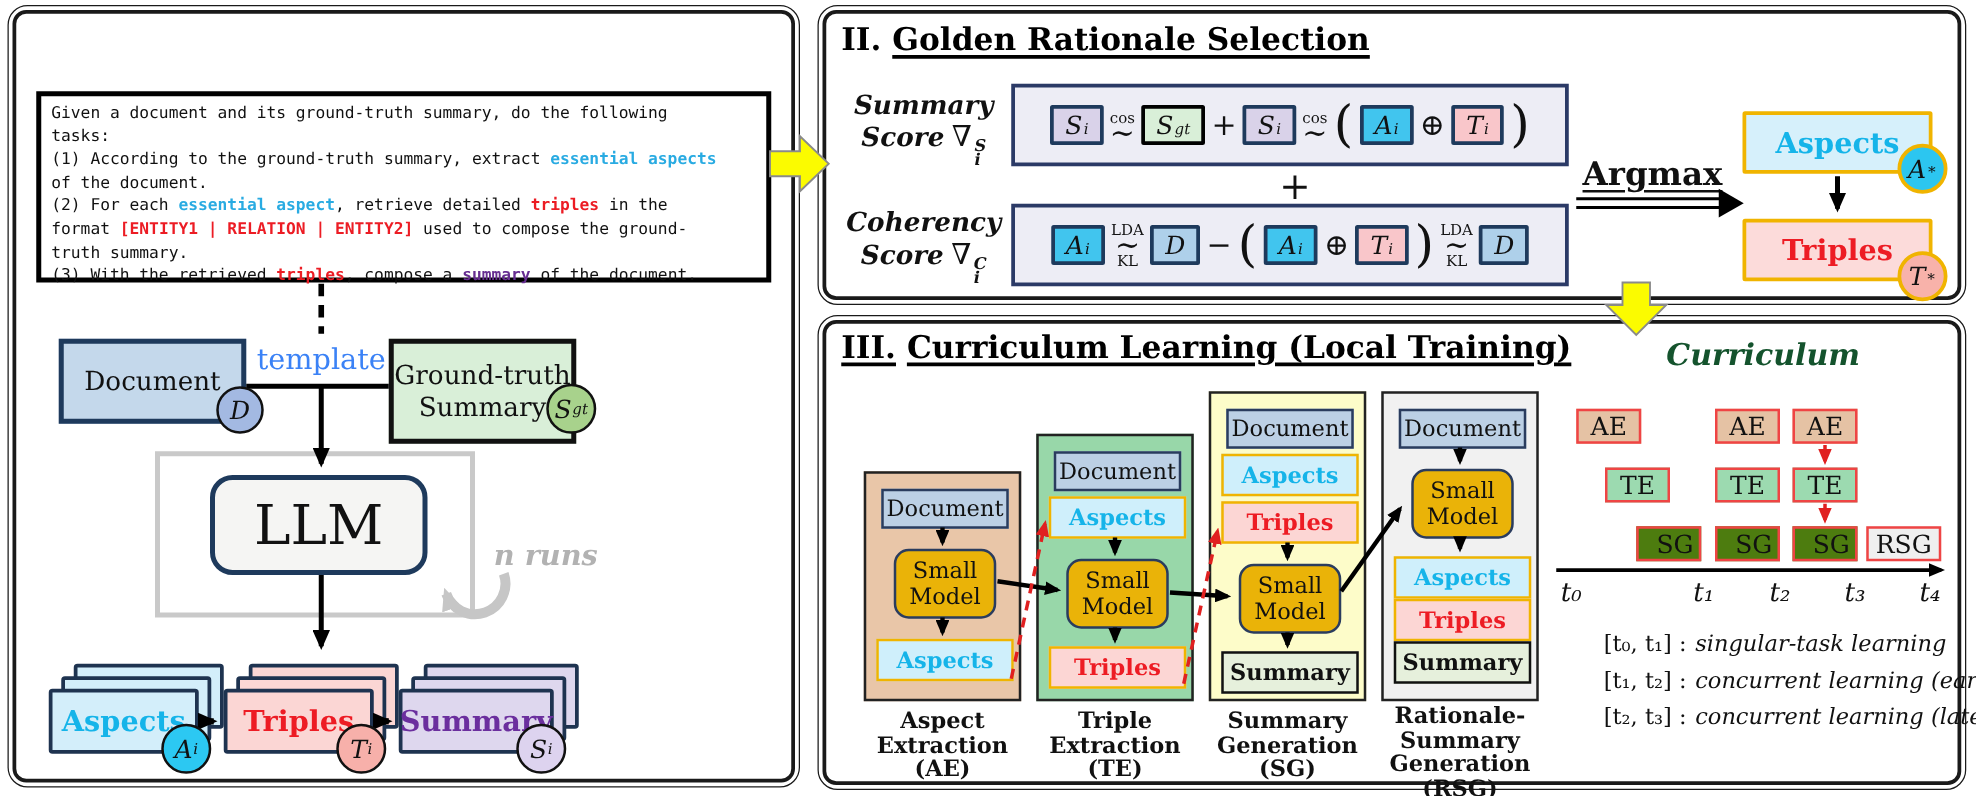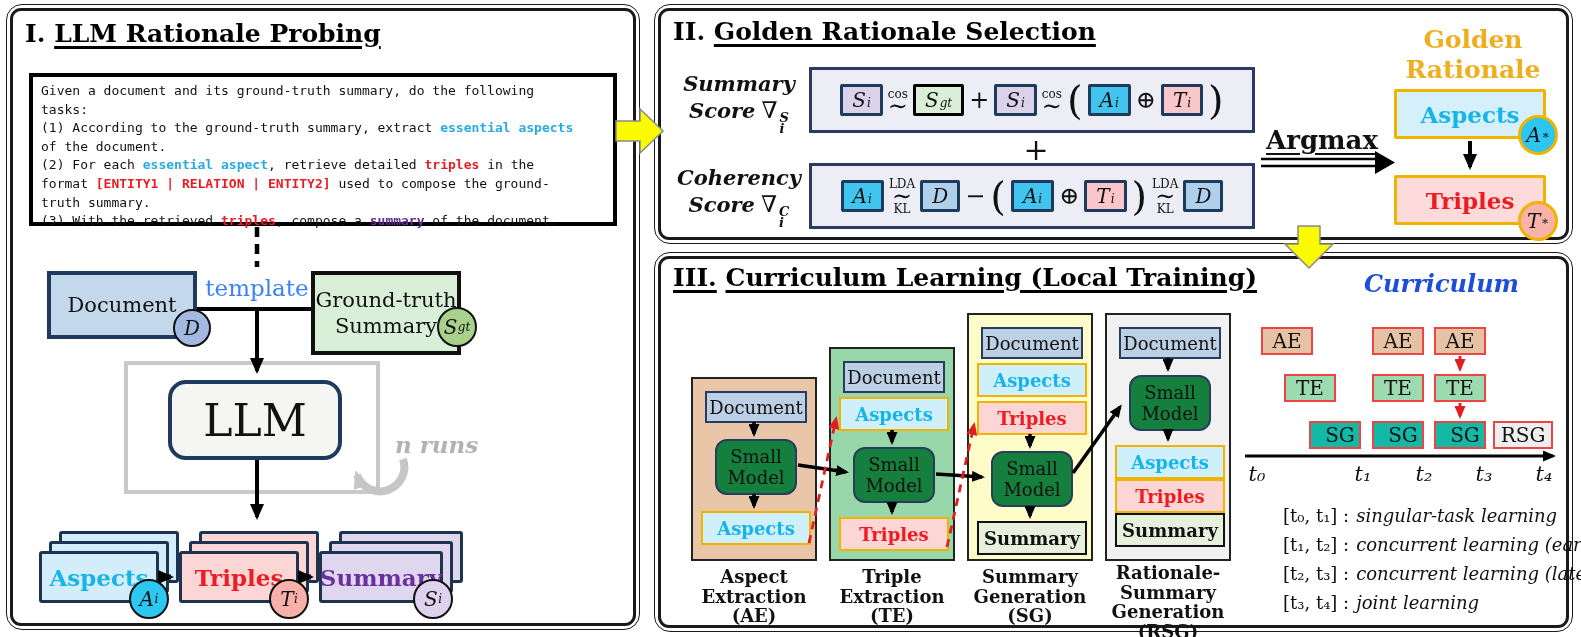--- a/index.html
+++ b/index.html
@@ -59,39 +59,38 @@
   .badge.goldb{border:3px solid #f0b400;}
   
   .col{position:absolute;box-sizing:border-box;border:2.5px solid #222;}
   .col.ae{background:#e9c6a8;} .col.te{background:#98d7a9;} .col.sg{background:#fdfcc9;} .col.rsg{background:#f1f1f1;}
   .b3{position:absolute;box-sizing:border-box;display:flex;align-items:center;justify-content:center;
     font-family:"DejaVu Serif",serif;font-size:18px;color:#111;text-align:center;}
   .b-doc{background:#bcd0e5;border:2.5px solid #2a3c5e;}
   .b-asp{background:#cfeffb;border:2.5px solid #f0b400;color:#15b4e9;font-weight:bold;}
   .b-tri{background:#fcd6d4;border:2.5px solid #f0b400;color:#ed1c24;font-weight:bold;}
   .b-sum{background:#e6f0dc;border:2.5px solid #111;font-weight:bold;}
-  .b-sm{background:#15803d;border:2.5px solid #2a3c5e;border-radius:12px;flex-direction:column;line-height:21px;}
+  .b-sm{background:#eab308;border:2.5px solid #2a3c5e;border-radius:12px;flex-direction:column;line-height:21px;}
   .collabel{position:absolute;font-family:"DejaVu Serif",serif;font-weight:bold;font-size:18px;line-height:19.5px;
     color:#111;text-align:center;}
-  .currtitle{position:absolute;font-family:"DejaVu Serif",serif;font-weight:bold;font-style:italic;font-size:24px;color:#1d4ed8;text-align:right;margin-left:31px;}
+  .currtitle{position:absolute;font-family:"DejaVu Serif",serif;font-weight:bold;font-style:italic;font-size:24px;color:#14532d;text-align:right;}
   .cbox{position:absolute;box-sizing:border-box;border:2px solid #ef4444;display:flex;align-items:center;justify-content:center;
     font-family:"DejaVu Serif",serif;font-size:20px;color:#111;width:52px;height:28px;}
-  .cae{background:#e5c2a4;} .cte{background:#9cdab0;} .csg{background:#14b8a6;padding-left:10px;} .crsg{background:#efefef;}
+  .cae{background:#e5c2a4;} .cte{background:#9cdab0;} .csg{background:#4d7c0f;padding-left:10px;} .crsg{background:#efefef;}
   .tick{position:absolute;font-family:"DejaVu Serif",serif;font-style:italic;font-size:21px;color:#111;text-align:center;width:40px;}
   .legendline{position:absolute;font-family:"DejaVu Serif",serif;font-size:18px;color:#111;white-space:nowrap;}
   .legendline .desc{font-style:italic;margin-left:7px;}
 </style>
 </head>
 <body>
 
 <div id="fig">
 
   <div class="panel" style="left:6px;top:4px;width:634px;height:626px;">
     <div class="pinner">
-      <div class="ptitle" style="left:12px;top:8px;"><span>I.</span> <span class="ul">LLM Rationale Probing</span></div>
 
       <div class="promptbox" style="left:16px;top:62px;width:588px;height:153px;"><span>Given a document and its ground-truth summary, do the following
 tasks:
 (1) According to the ground-truth summary, extract </span><span class="cyn">essential aspects</span><span>
 of the document.
 (2) For each </span><span class="cyn">essential aspect</span><span>, retrieve detailed </span><span class="rd">triples</span><span> in the
 format </span><span class="rd">[ENTITY1 | RELATION | ENTITY2]</span><span> used to compose the ground-
 truth summary.
 (3) With the retrieved </span><span class="rd">triples</span><span>, compose a </span><span class="pur">summary</span><span> of the document.</span></div>
 
@@ -262,24 +261,20 @@
             <span class="rsym">∼</span>
             <span class="rbot">KL</span>
           </span>
         <span class="tok dd">
             <span>D</span>
           </span>
       </div>
 
       <div class="argmax" style="left:600px;top:114px;width:122px;">Argmax</div>
 
-      <div class="goldtitle" style="left:728px;top:14px;width:168px;">
-        <span>Golden</span><br>
-        <span>Rationale</span>
-      </div>
 
       <div class="goldbox gasp" style="left:733px;top:78px;width:152px;height:50px;">
           <span>Aspects</span>
         </div>
       <div class="badge goldb" style="left:857px;top:104px;width:40px;height:40px;background:#2cc6f0;">
           <span>A</span>
           <sub>∗</sub>
         </div>
 
       <div class="goldbox gtri" style="left:733px;top:164px;width:152px;height:50px;">
@@ -424,21 +419,20 @@
 
       <div class="tick" style="left:576px;top:203px;">t₀</div>
       <div class="tick" style="left:682px;top:203px;">t₁</div>
       <div class="tick" style="left:743px;top:203px;">t₂</div>
       <div class="tick" style="left:803px;top:203px;">t₃</div>
       <div class="tick" style="left:863px;top:203px;">t₄</div>
 
       <div class="legendline" style="left:622px;top:246px;"><span>[t₀, t₁] :</span><span class="desc">singular-task learning</span></div>
       <div class="legendline" style="left:622px;top:275px;"><span>[t₁, t₂] :</span><span class="desc">concurrent learning (early)</span></div>
       <div class="legendline" style="left:622px;top:304px;"><span>[t₂, t₃] :</span><span class="desc">concurrent learning (late)</span></div>
-      <div class="legendline" style="left:622px;top:333px;"><span>[t₃, t₄] :</span><span class="desc">joint learning</span></div>
 
       <svg class="lay" width="913" height="374">
         <defs>
           <marker id="p3b" markerUnits="userSpaceOnUse" markerWidth="13" markerHeight="11" refX="10" refY="5.5" orient="auto">
               <polygon points="0,0 13,5.5 0,11" fill="#000"></polygon>
             </marker>
           <marker id="p3r" markerUnits="userSpaceOnUse" markerWidth="13" markerHeight="11" refX="10" refY="5.5" orient="auto">
               <polygon points="0,0 13,5.5 0,11" fill="#e02020"></polygon>
             </marker>
         </defs>

